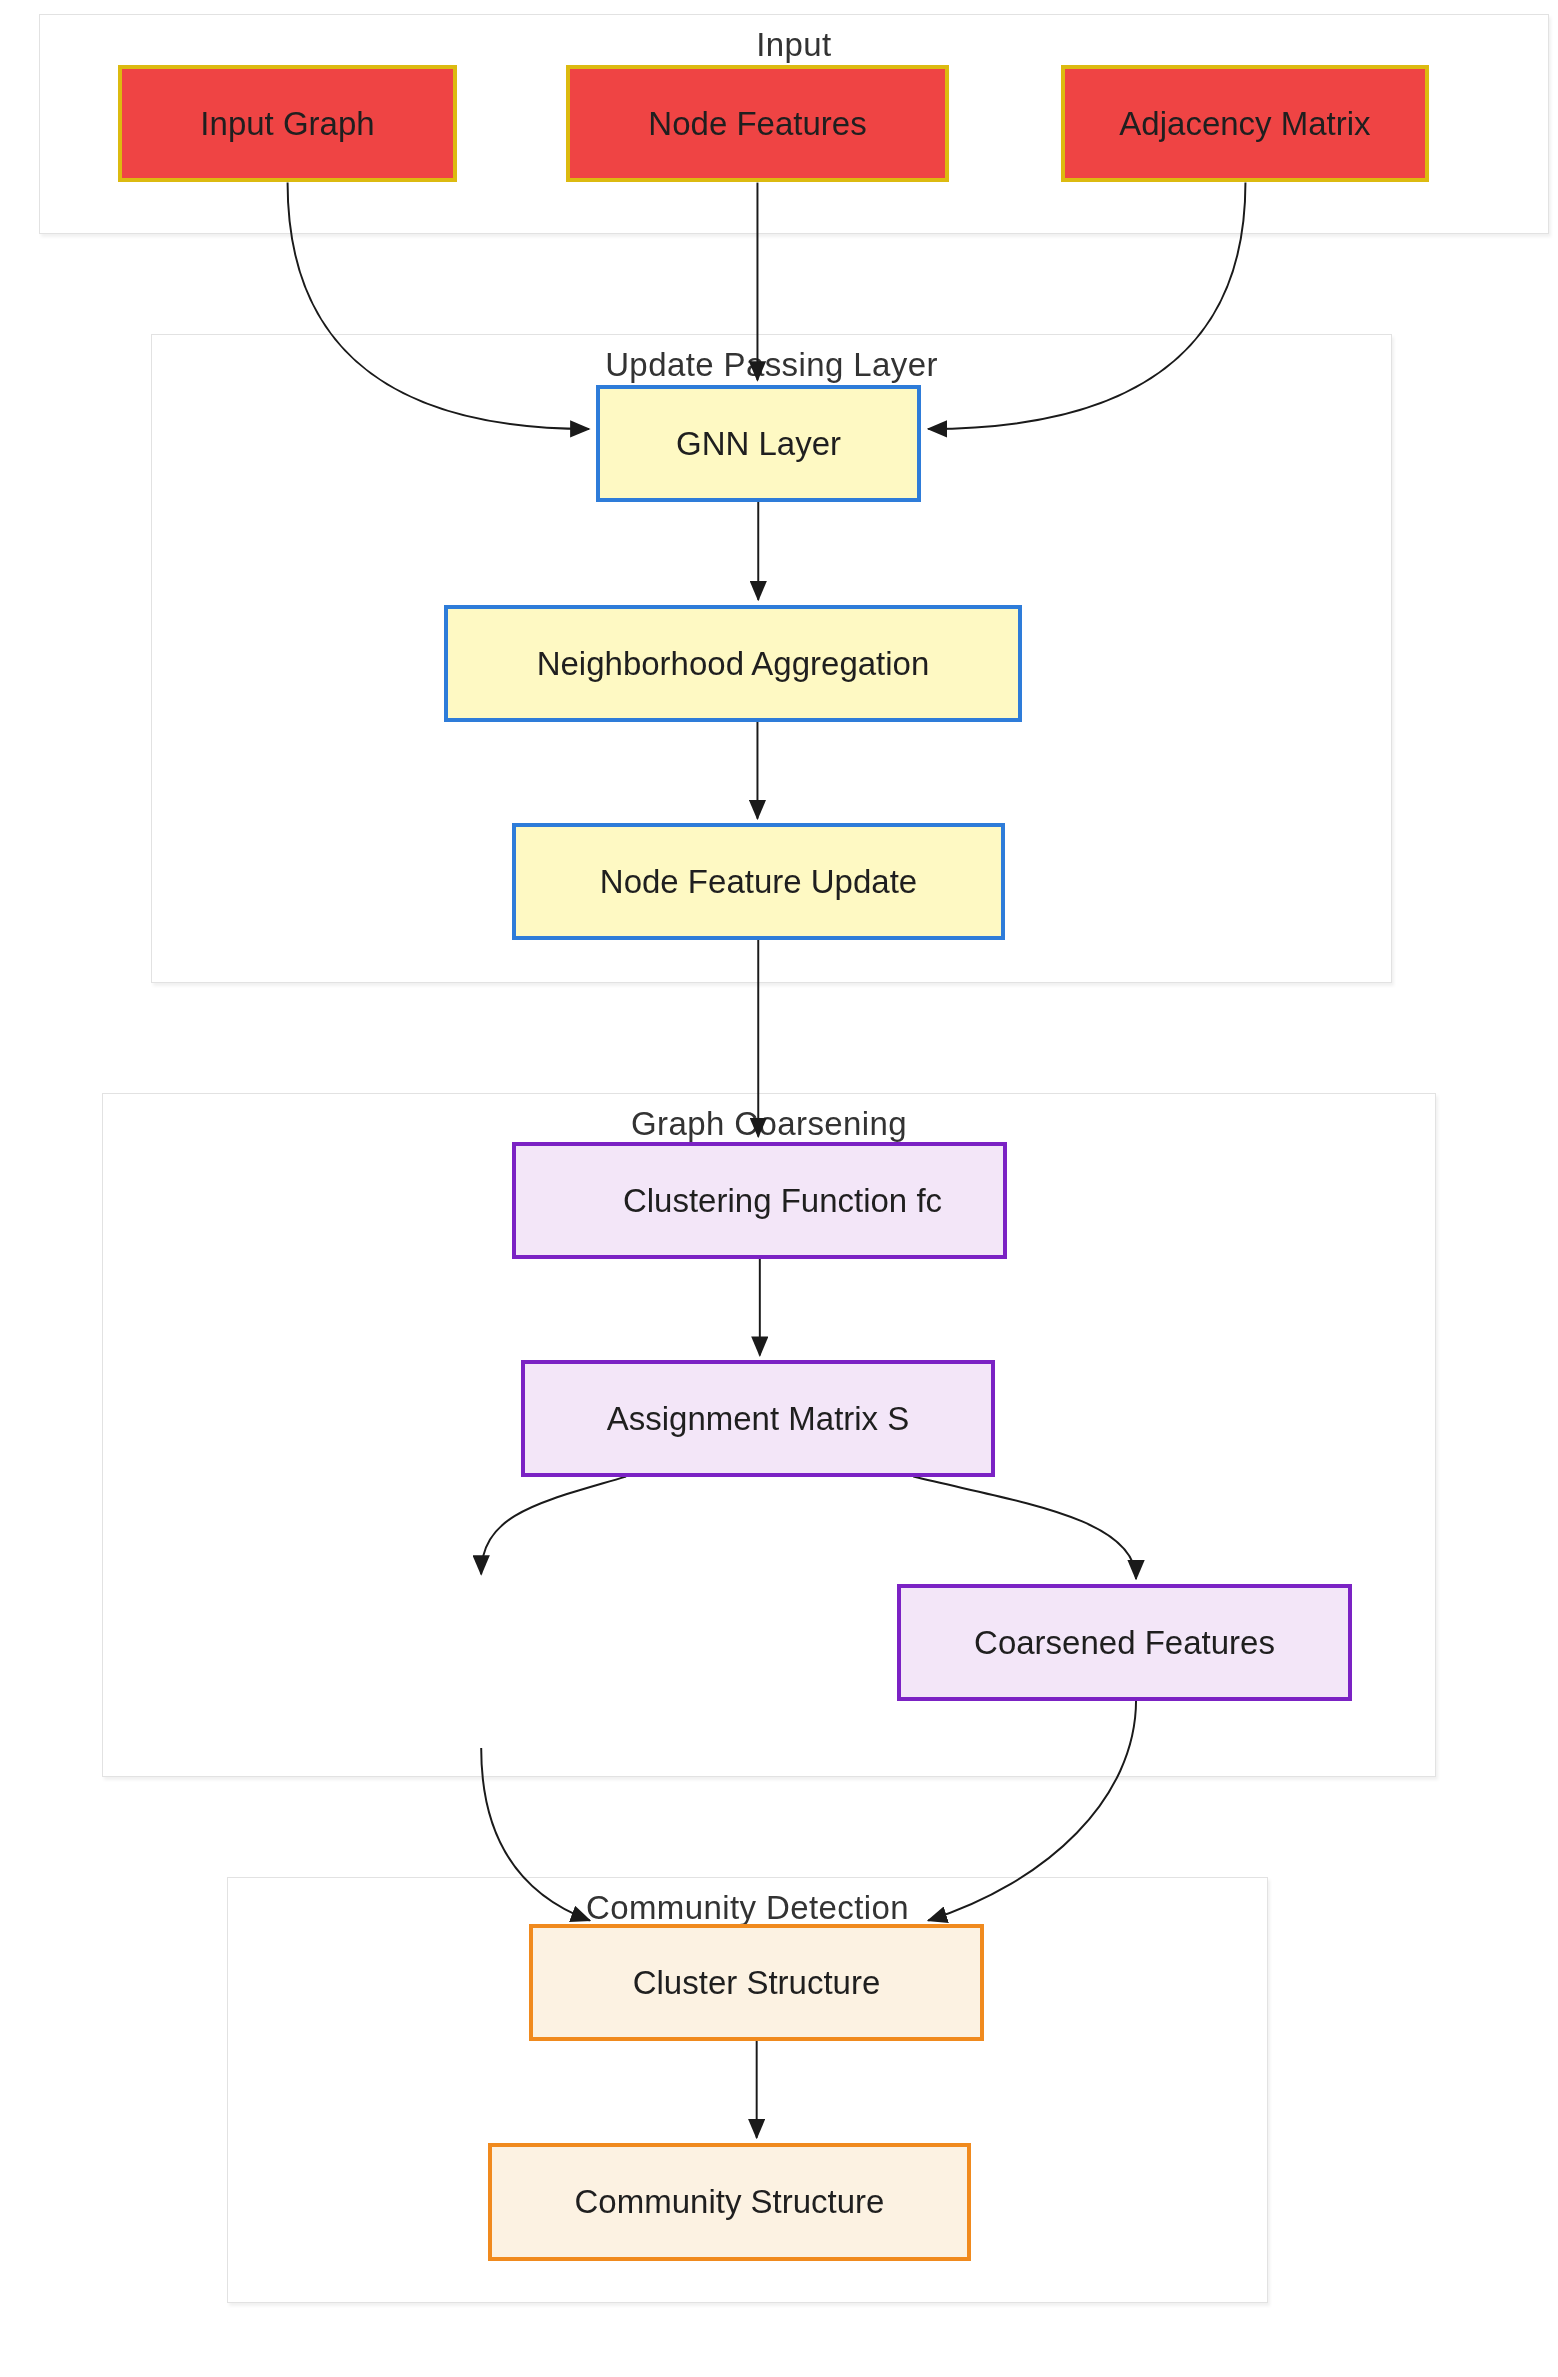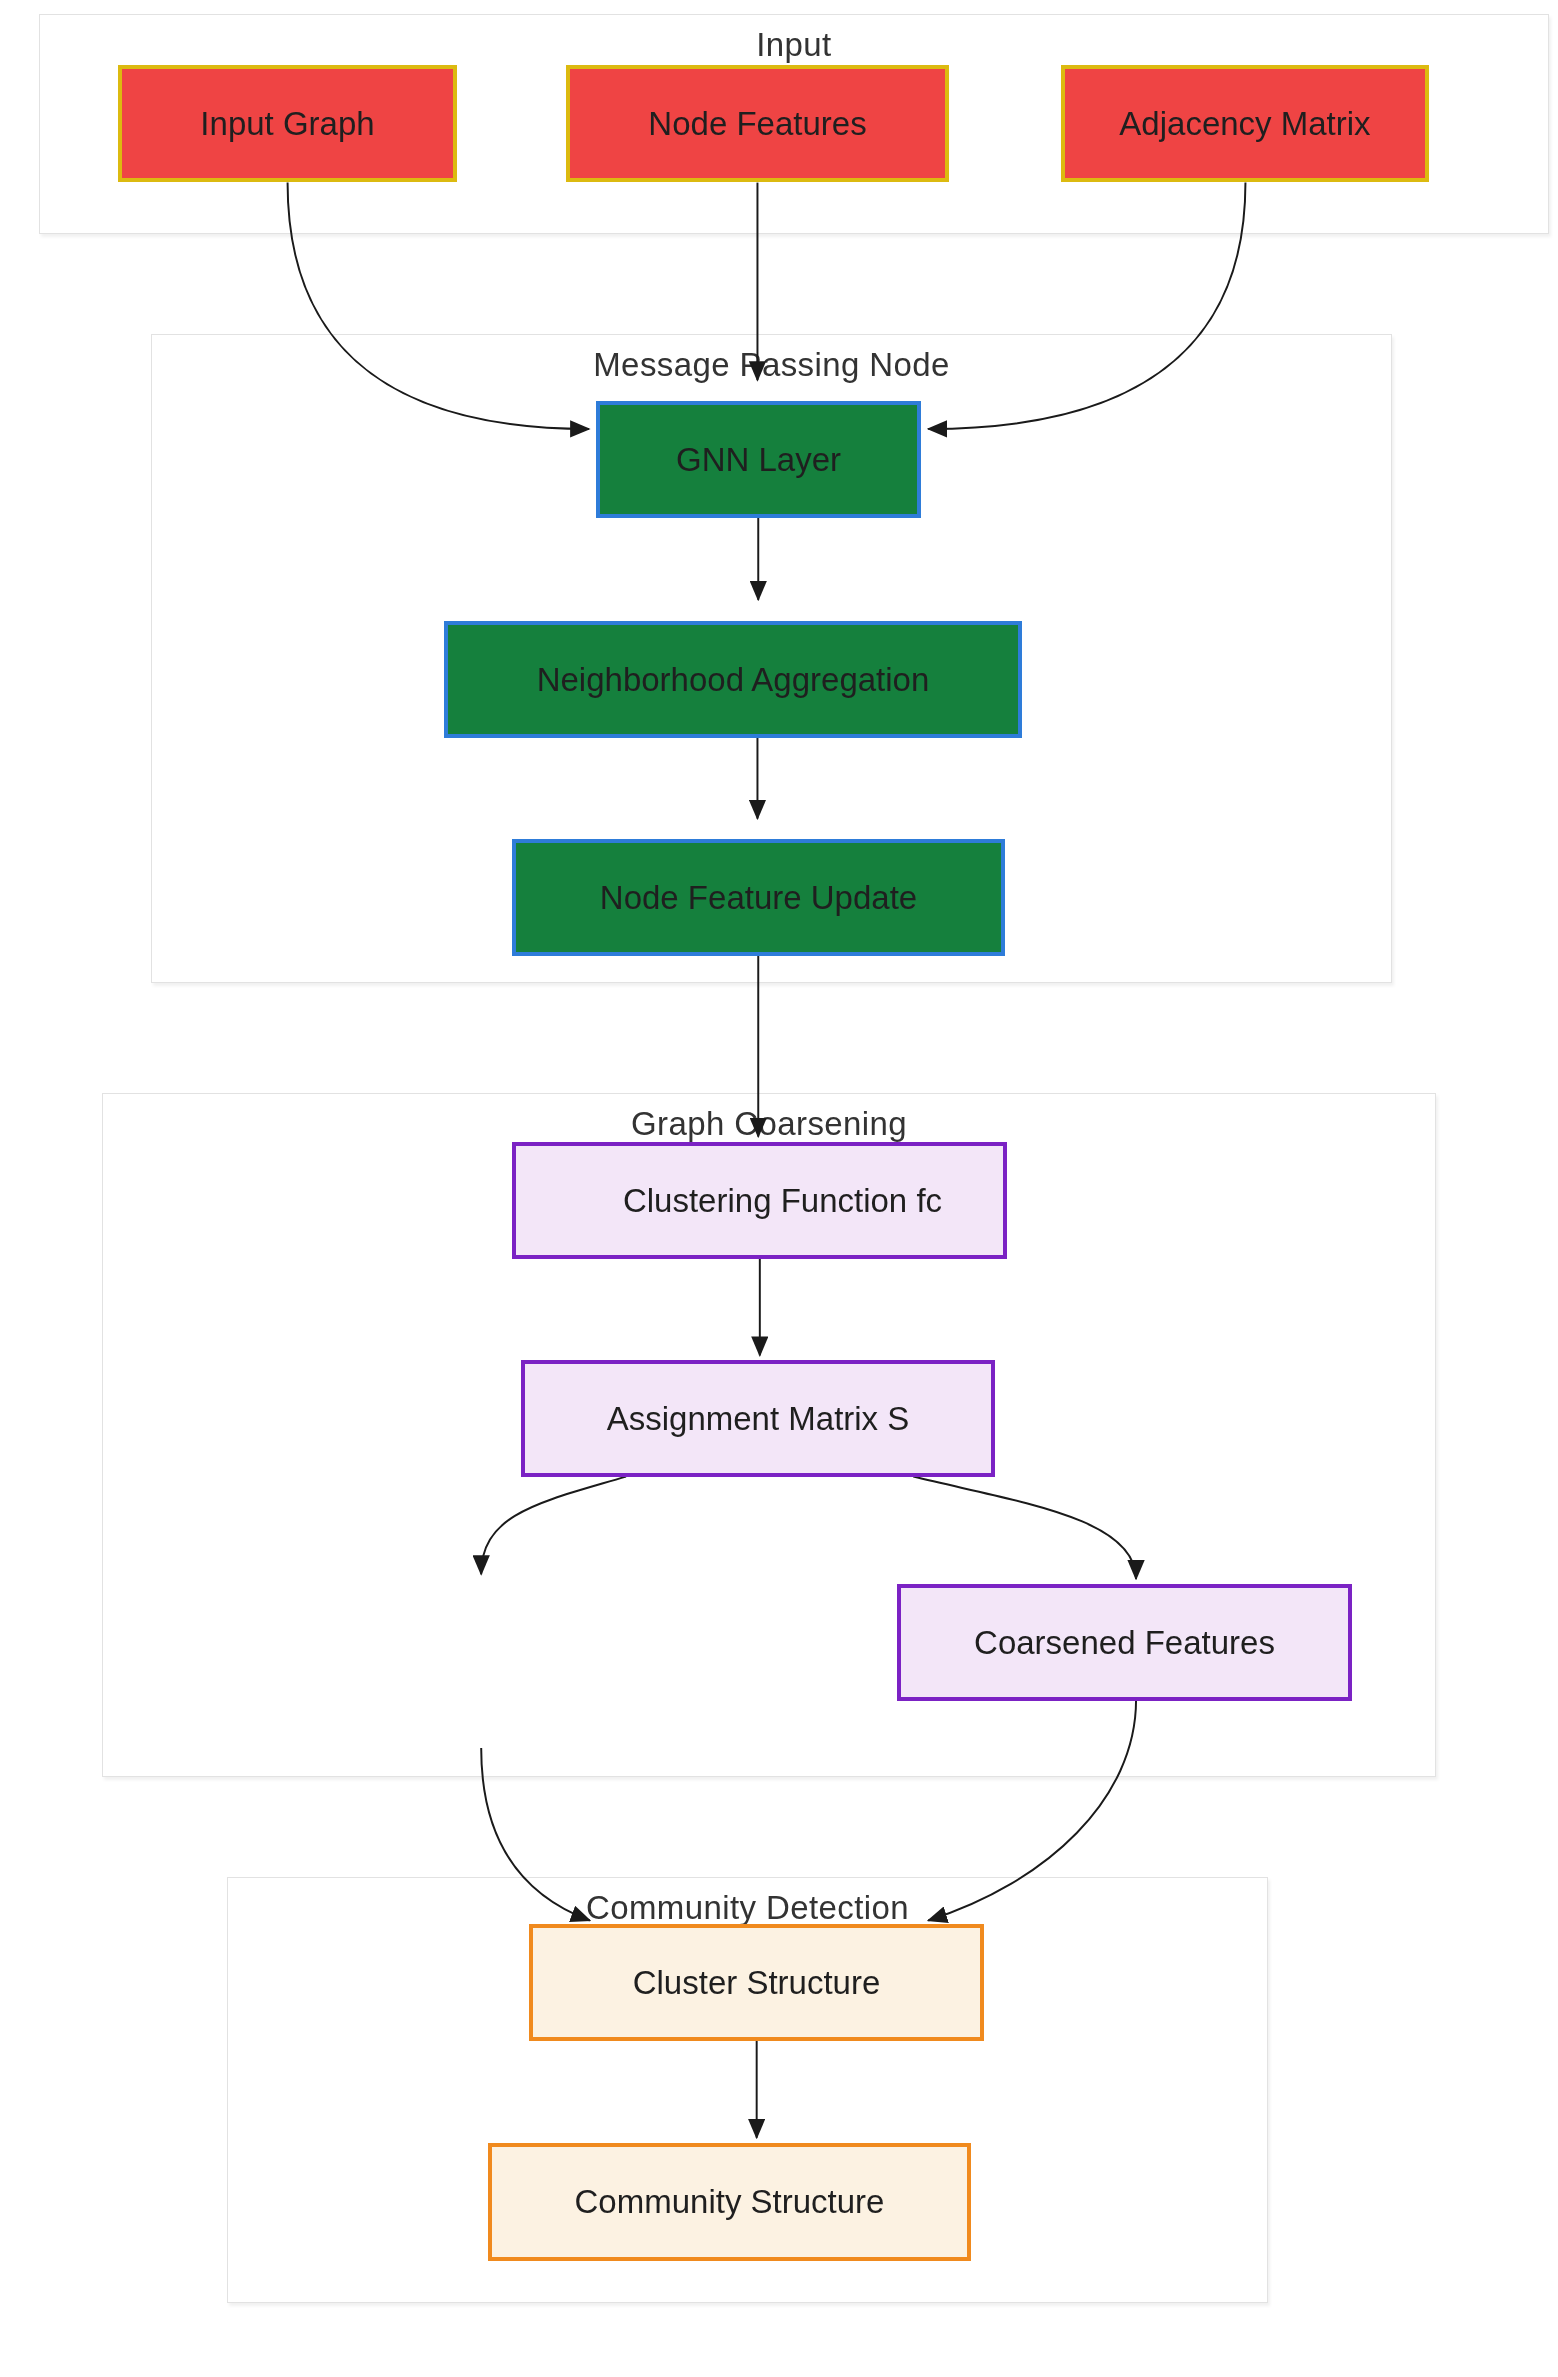--- a/index.html
+++ b/index.html
@@ -49,35 +49,35 @@
     font-size: 33px;
     color: #1f1f1f;
     box-sizing: border-box;
   }
   .node .nlabel {
     white-space: pre-line;
     line-height: 1.5;
     padding: 0 12.6px;
   }
   .node.yellow { background: #ef4444; border: 4.7px solid #dcba10; }
-  .node.blue   { background: #15803d; border: 4.7px solid #2e7cd9; margin-top: 16px; }
+  .node.blue   { background: #fef9c3; border: 4.7px solid #2e7cd9; }
   .node.purple { background: #f3e6f8; border: 4.7px solid #7b22c4; }
   .node.orange { background: #fcf2e2; border: 4.7px solid #f08a1e; }
 </style>
 </head>
 <body>
 
 <div class="stage">
 
   <div class="container-box" style="left:39px; top:14px; width:1508px; height:218px;">
     <div class="container-title">Input</div>
   </div>
 
   <div class="container-box" style="left:151px; top:334px; width:1239px; height:647px;">
-    <div class="container-title">Message Passing Node</div>
+    <div class="container-title">Update Passing Layer</div>
   </div>
 
   <div class="container-box" style="left:102px; top:1093px; width:1332px; height:682px;">
     <div class="container-title">Graph Coarsening</div>
   </div>
 
   <div class="container-box" style="left:227px; top:1877px; width:1039px; height:424px;">
     <div class="container-title">Community Detection</div>
   </div>
 

